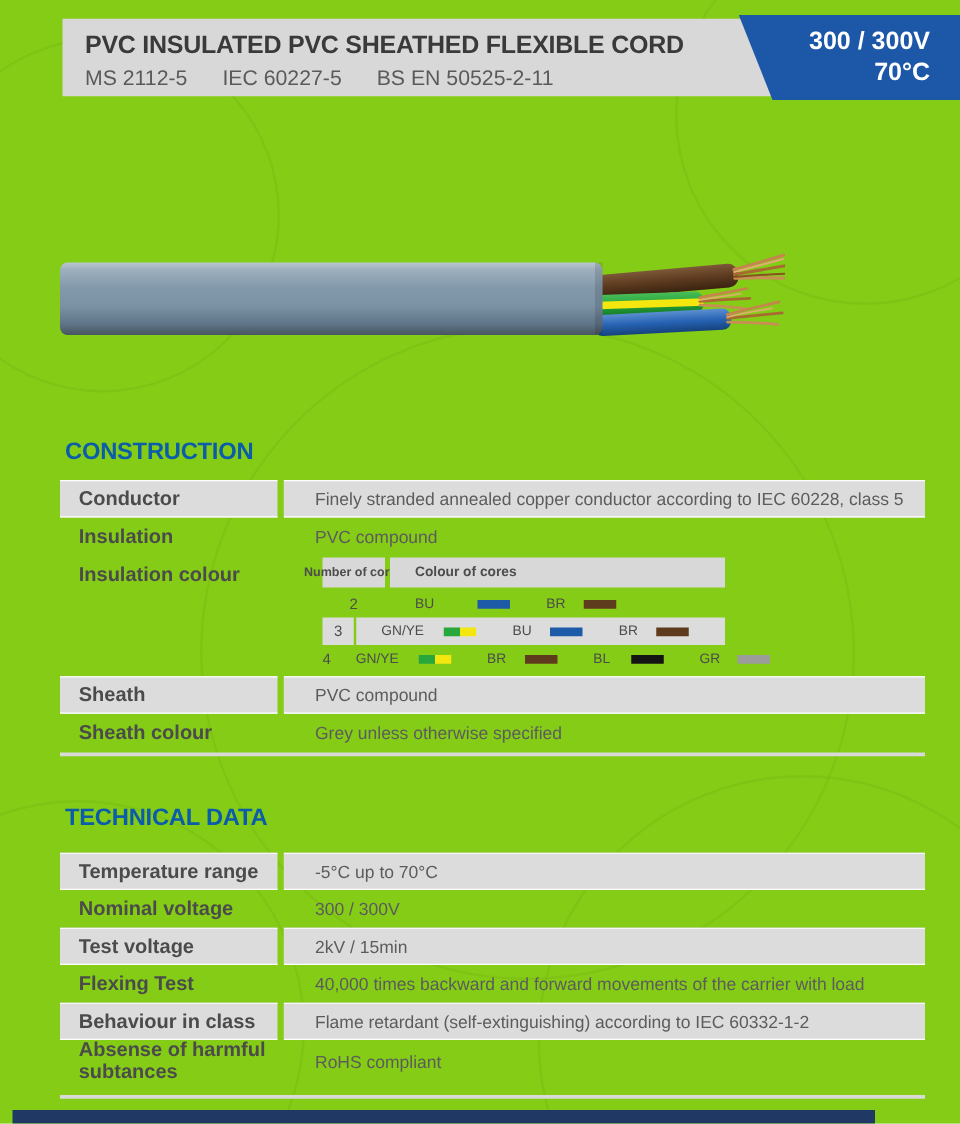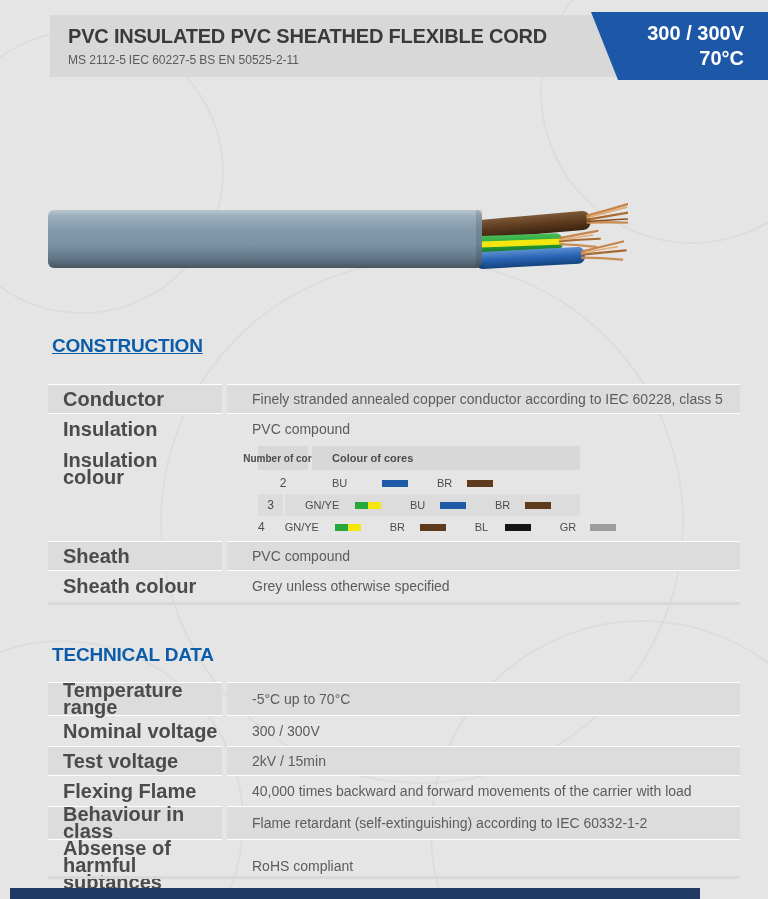--- a/index.html
+++ b/index.html
@@ -1,48 +1,48 @@
 <!DOCTYPE html>
 <html><head>
 <meta charset="utf-8">
 <style>
   html,body{margin:0;padding:0;background:#fff;}
   .page{
-    position:relative;width:768px;height:899px;overflow:hidden;background:#e5e5e5;
+    position:relative;width:768px;height:899px;overflow:hidden;background:#84cc16;
     font-family:"Liberation Sans",sans-serif;
   }
   
   .wm{position:absolute;border:2px solid rgba(0,0,0,0.035);border-radius:50%;}
   
   .banner{position:absolute;left:50px;top:15px;width:718px;height:62px;background:#D8D8D8;}
   .badge{
     position:absolute;left:585px;top:12px;width:183px;height:68px;background:#1D57A8;
     clip-path:polygon(6px 0,183px 0,183px 68px,33px 68px);
     color:#fff;text-align:right;box-sizing:border-box;padding:9px 24px 0 0;
     font-weight:bold;font-size:20px;line-height:25px;
   }
   .title{
     position:absolute;left:68px;top:25px;font-size:20px;font-weight:bold;color:#3A3A3A;
     letter-spacing:-0.2px;white-space:nowrap;
   }
-  .standards{position:absolute;left:68px;top:53px;display:flex;gap:3px;font-size:12px;color:#5A5A5A;}
+  .standards{position:absolute;left:68px;top:53px;display:flex;gap:28px;font-size:17px;color:#5A5A5A;}
   
   .cable{position:absolute;left:48px;top:202px;width:580px;height:78px;}
   
   .sec-head{position:absolute;font-size:19px;font-weight:bold;color:#0B5CA9;letter-spacing:-0.2px;}
-  #construction-head{left:52px;top:335px;text-decoration:underline;}
+  #construction-head{left:52px;top:351px;}
   #technical-head{left:52px;top:644px;}
   
   .spec-table{position:absolute;left:48px;width:692px;}
   #construction-table{top:384px;}
   #technical-table{top:682px;}
   .spec-row{display:flex;min-height:30px;align-items:stretch;}
   .label-cell{
     width:174px;box-sizing:border-box;padding-left:15px;display:flex;align-items:center;
-    font-size:20px;font-weight:bold;color:#4B4B4B;line-height:17px;
+    font-size:16px;font-weight:bold;color:#4B4B4B;line-height:17px;
   }
   .gutter{width:5px;}
   .value-cell{
     flex:1;box-sizing:border-box;padding-left:25px;display:flex;align-items:center;
     font-size:14px;color:#5C5C5C;white-space:nowrap;
   }
   .spec-row.shaded .label-cell,.spec-row.shaded .value-cell{
     background:#DCDCDC;
     box-shadow:inset 0 1px 0 #fff, inset 0 -1px 0 #fff;
   }
@@ -262,21 +262,21 @@
         <div class="label-cell">Nominal voltage</div>
         <div class="gutter"></div>
         <div class="value-cell">300 / 300V</div>
       </div>
       <div class="spec-row shaded">
         <div class="label-cell">Test voltage</div>
         <div class="gutter"></div>
         <div class="value-cell">2kV / 15min</div>
       </div>
       <div class="spec-row">
-        <div class="label-cell">Flexing Flame</div>
+        <div class="label-cell">Flexing Test</div>
         <div class="gutter"></div>
         <div class="value-cell">40,000 times backward and forward movements of the carrier with load</div>
       </div>
       <div class="spec-row shaded">
         <div class="label-cell">Behaviour in class</div>
         <div class="gutter"></div>
         <div class="value-cell">Flame retardant (self-extinguishing) according to IEC 60332-1-2</div>
       </div>
       <div class="spec-row">
         <div class="label-cell">Absense of harmful subtances</div>

